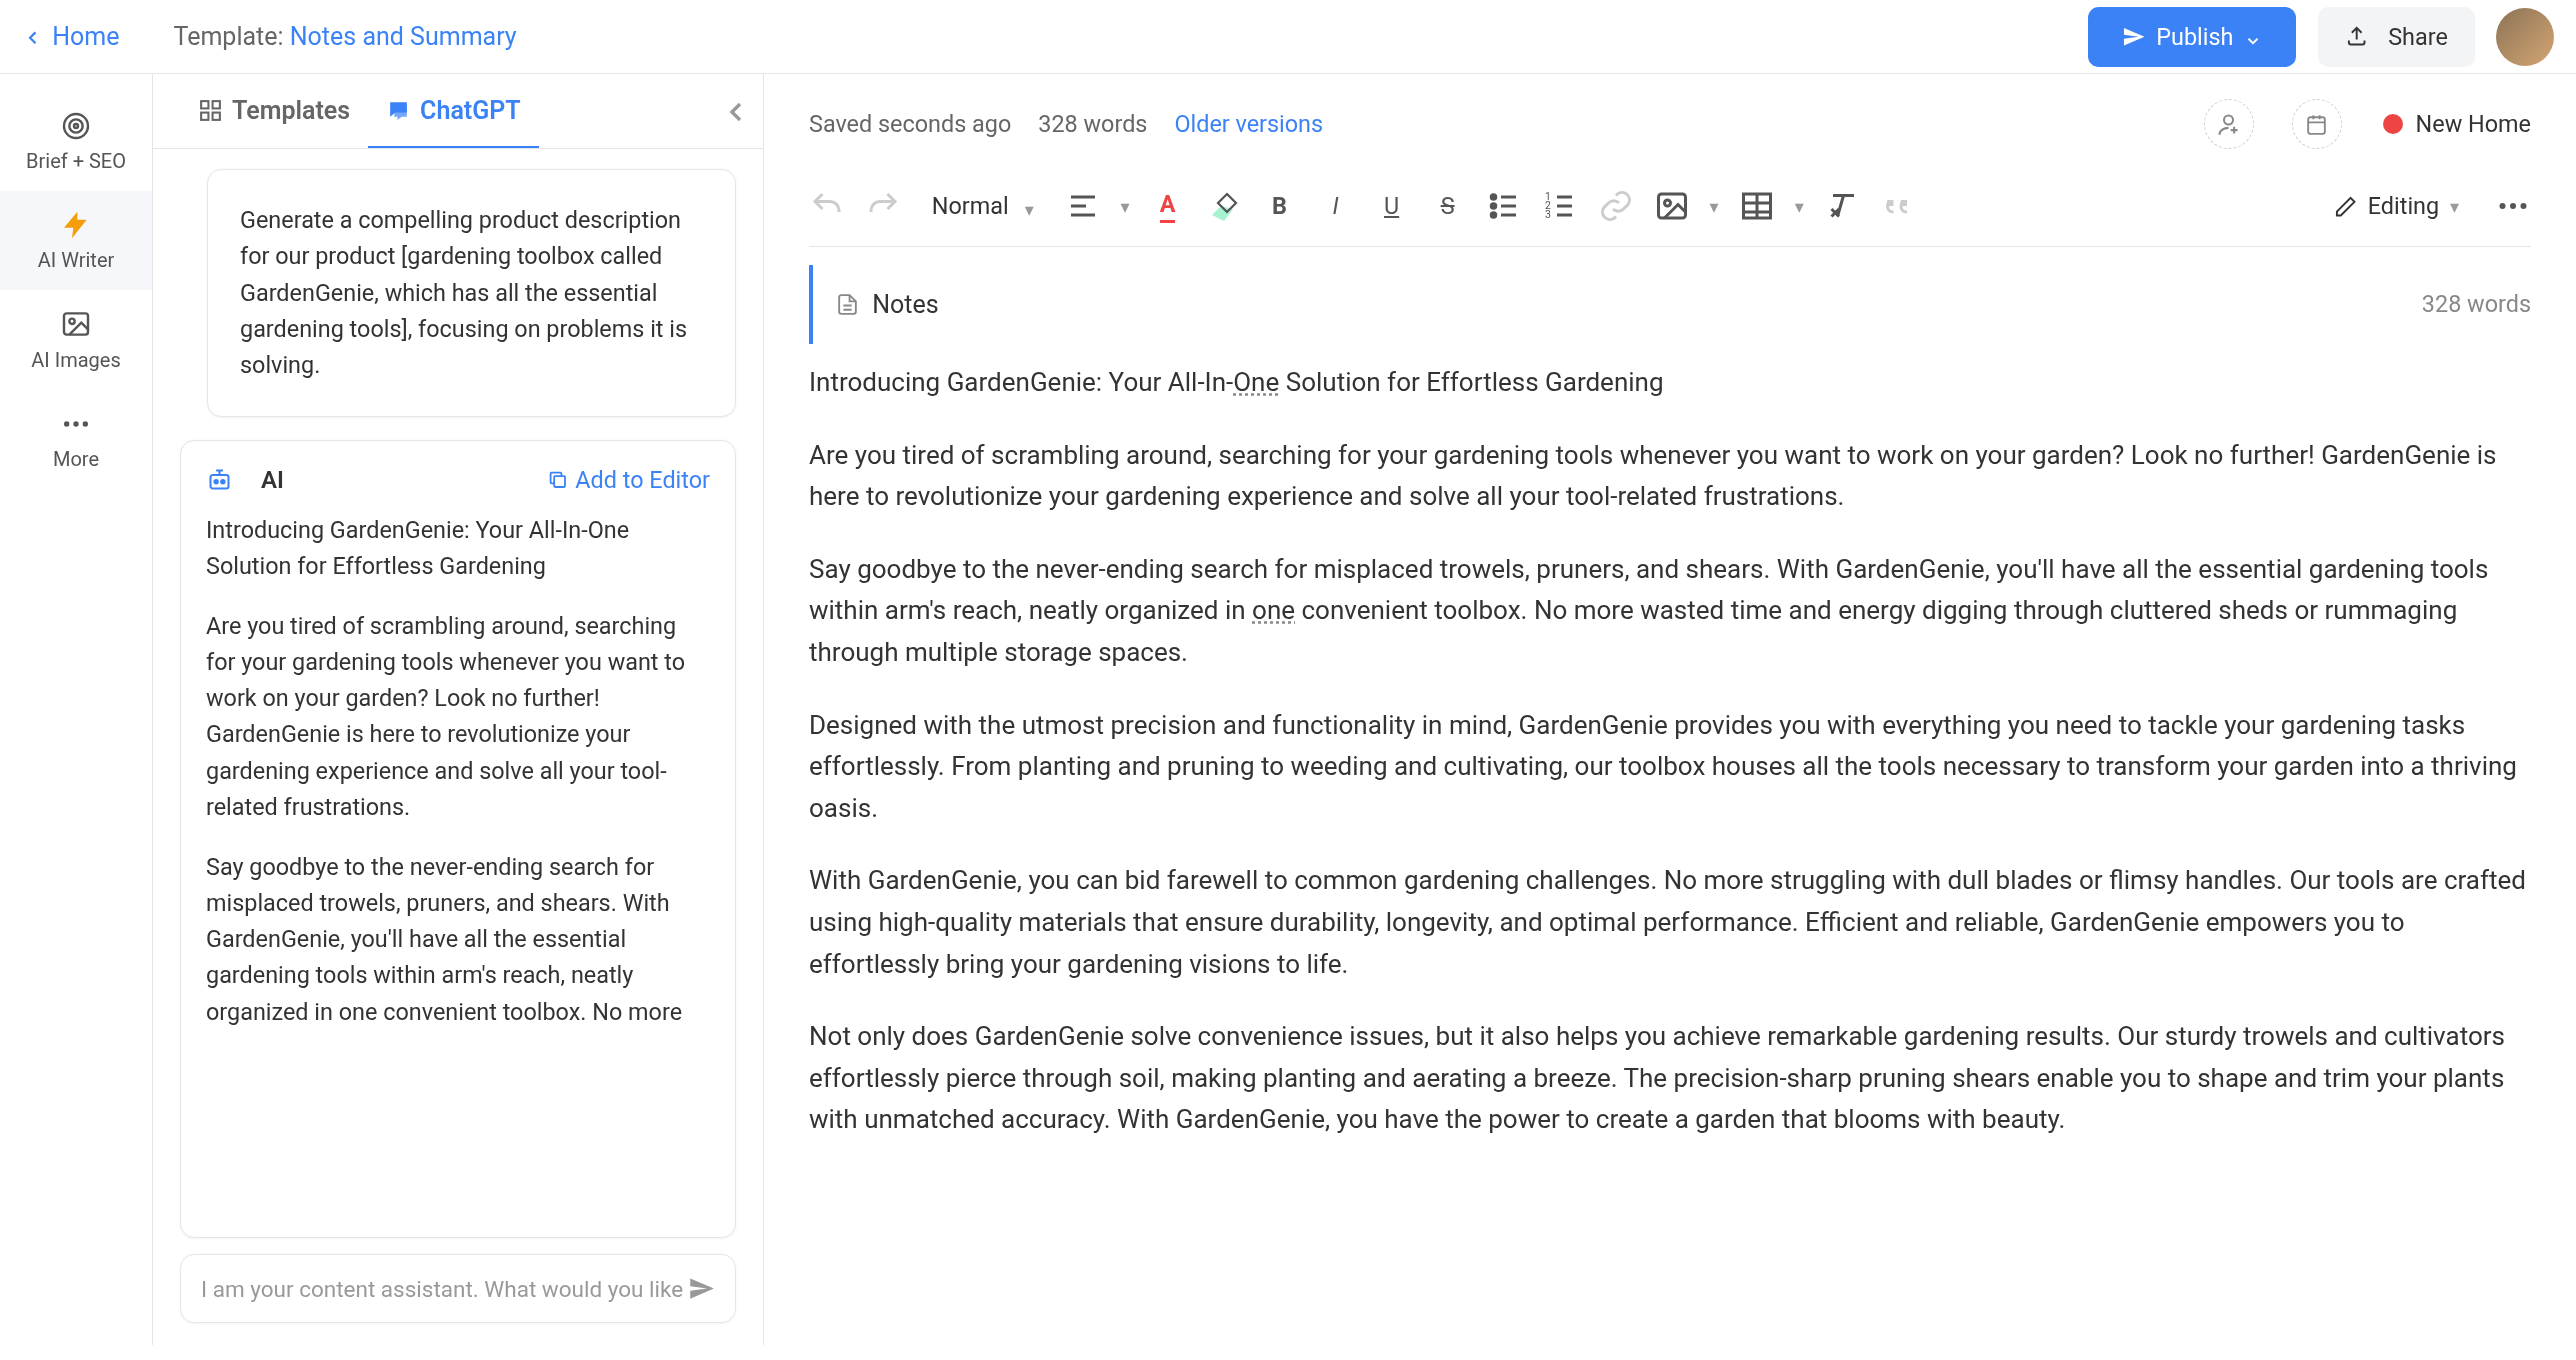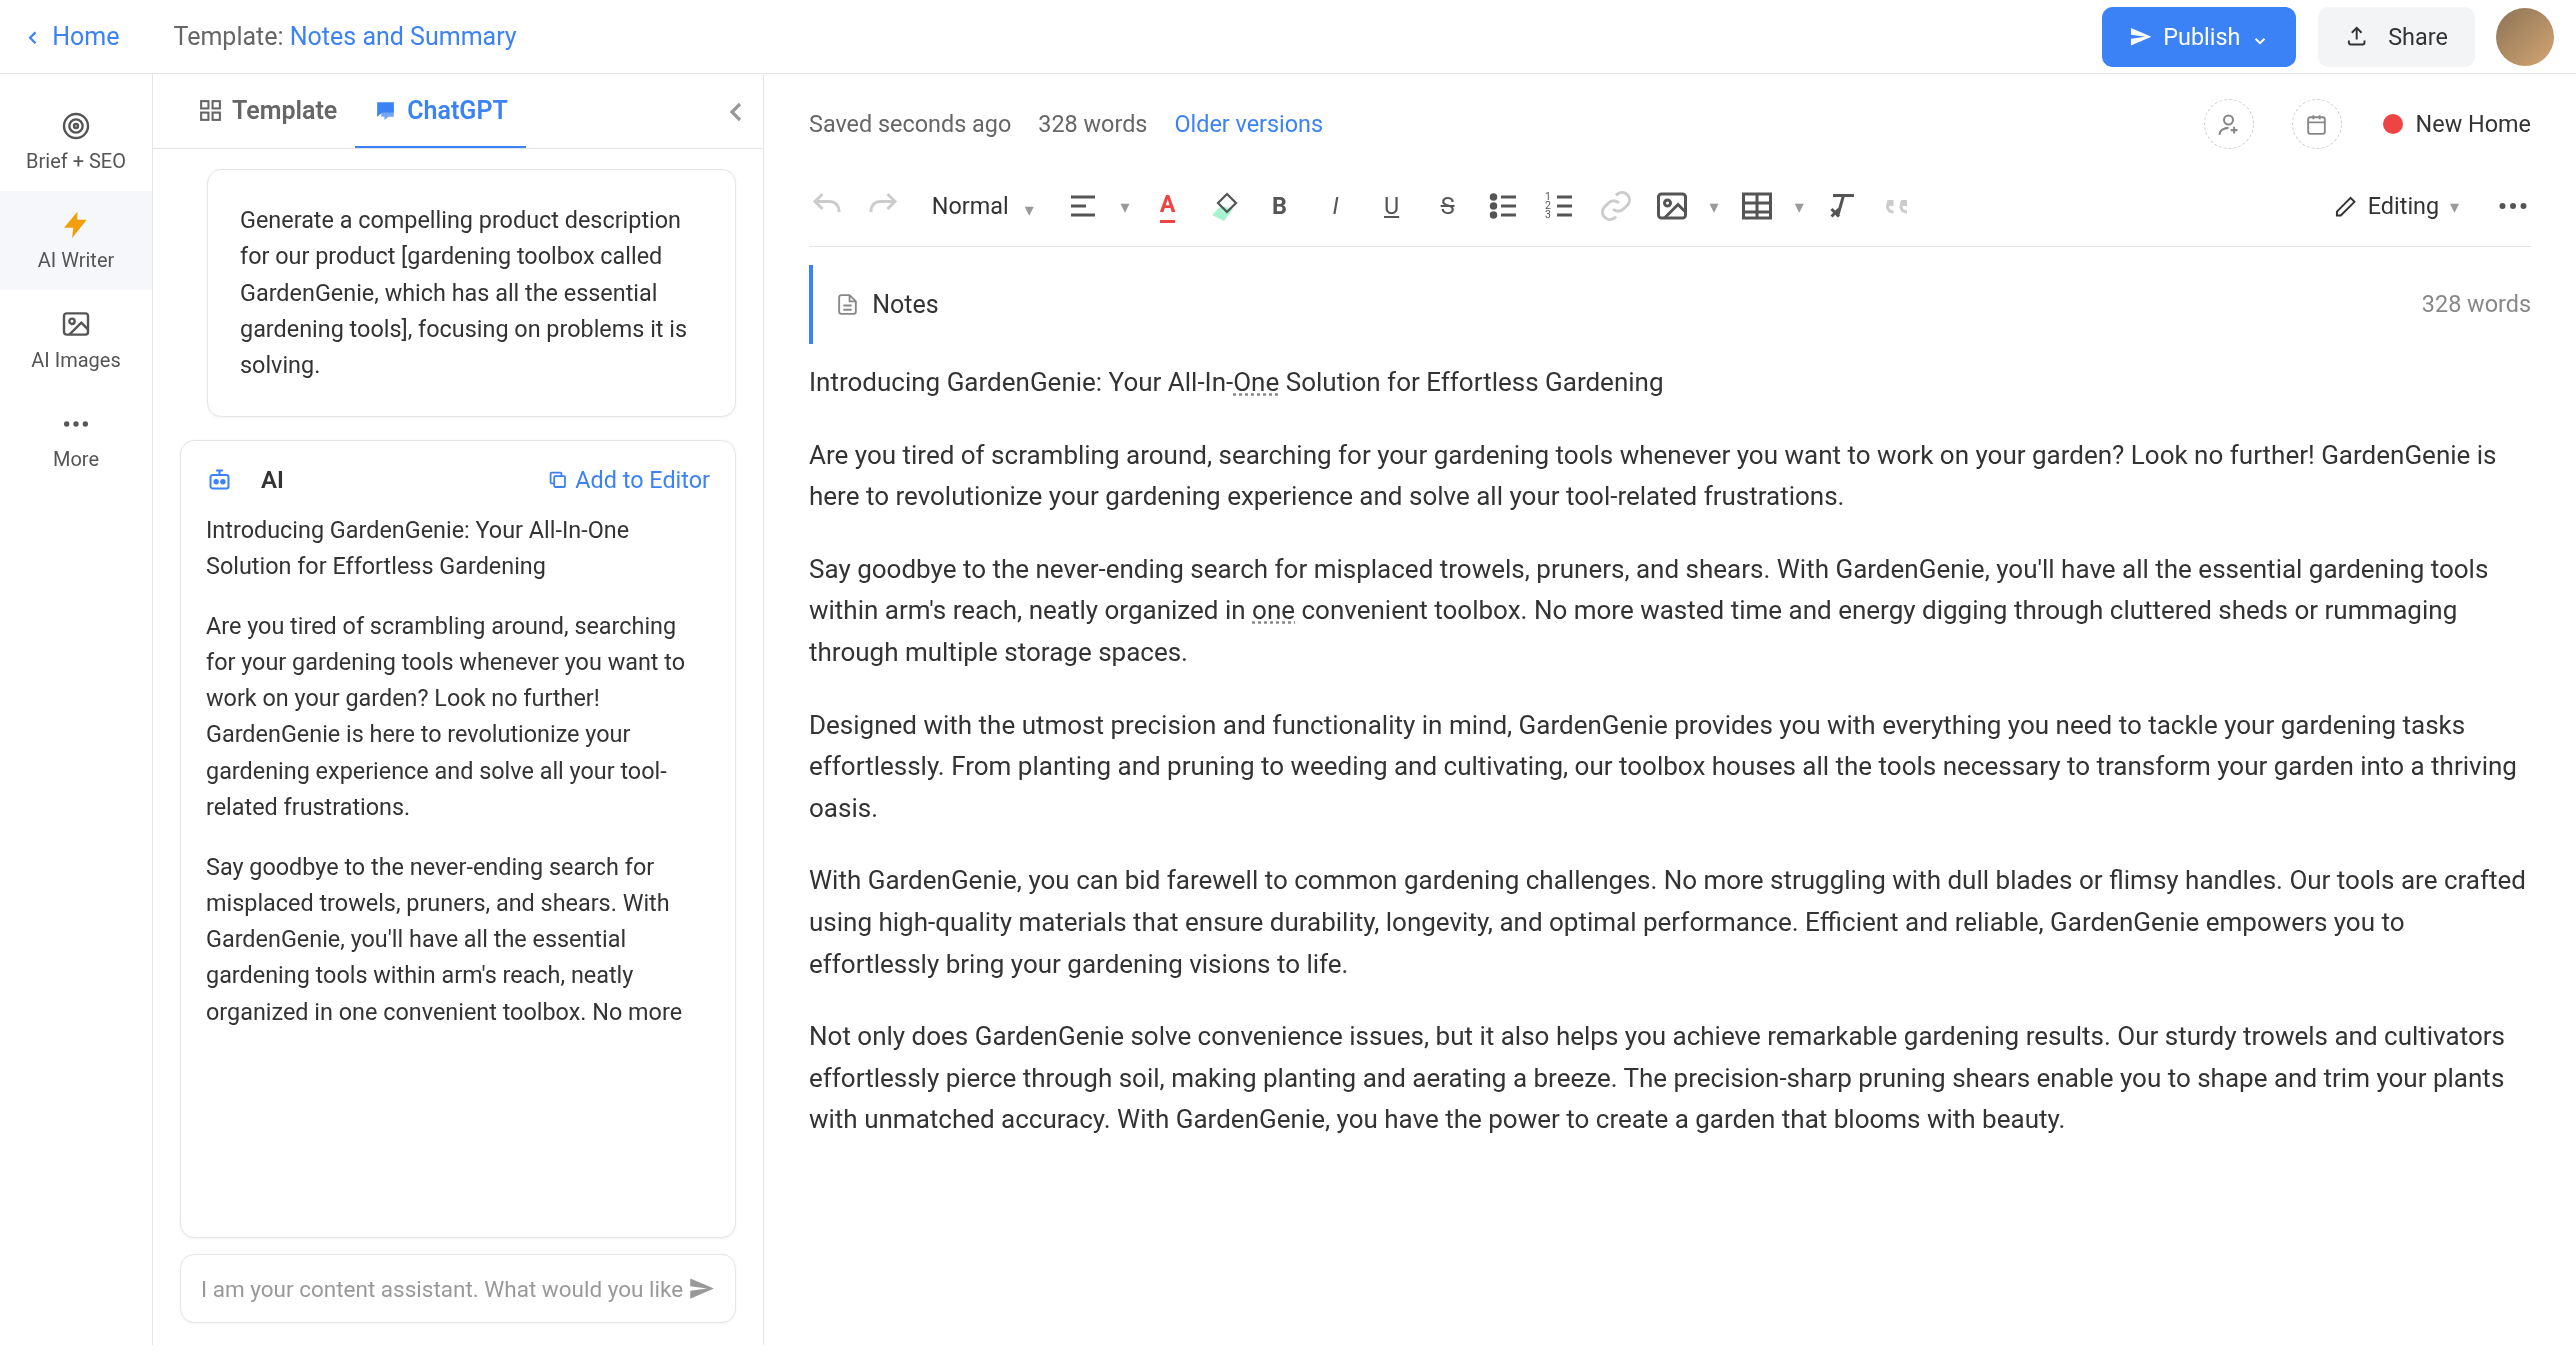--- a/index.html
+++ b/index.html
@@ -2,21 +2,21 @@
 <html style="font-size:14.4px"><head>
 <meta charset="utf-8">
 <style>
 *{box-sizing:border-box;margin:0;padding:0;font-family:-apple-system,BlinkMacSystemFont,"Segoe UI",Roboto,sans-serif}
 body{background:#fff;color:#333;width:2576px;height:1361px;overflow:hidden}
 .top-bar{height:74px;display:flex;align-items:center;padding:0 21.6px;border-bottom:0.9px solid #e5e5e5}
 .home-link{display:flex;align-items:center;gap:9px;color:#3b82f6;font-size:25px;cursor:pointer}
 .template-label{margin-left:54px;font-size:25px;color:#666}
 .template-name{color:#3b82f6}
 .top-spacer{flex:1}
-.publish-btn{display:flex;align-items:center;gap:10.8px;background:#3b82f6;color:#fff;border:none;padding:16px 27px;border-radius:10.8px;font-size:23.4px;cursor:pointer;margin-right:21.6px}
+.publish-btn{display:flex;align-items:center;gap:10.8px;background:#3b82f6;color:#fff;border:none;padding:16px 34px;border-radius:10.8px;font-size:23.4px;cursor:pointer;margin-right:21.6px}
 .share-btn{display:flex;align-items:center;gap:20px;background:#f3f4f6;color:#333;border:none;padding:16px 27px;border-radius:10.8px;font-size:23.4px;cursor:pointer;margin-right:21.6px}
 .avatar{width:58px;height:58px;border-radius:50%;background:linear-gradient(135deg,#8b7355,#d4a574);cursor:pointer}
 .layout{display:flex;height:calc(100% - 90px)}
 .rail{width:153px;border-right:0.9px solid #e5e5e5;display:flex;flex-direction:column;padding-top:18px}
 .rail-item{display:flex;flex-direction:column;align-items:center;gap:7.2px;padding:18px 18px;cursor:pointer;color:#555;font-size:20px}
 .rail-item.active{background:#f5f7fa}
 .rail-icon{width:32px;height:32px;display:flex;align-items:center;justify-content:center}
 .panel{width:611px;border-right:0.9px solid #e5e5e5;display:flex;flex-direction:column;position:relative}
 .panel-tabs{display:flex;border-bottom:0.9px solid #e5e5e5;padding:0 27px}
 .panel-tab{display:flex;align-items:center;gap:9px;padding:21.6px 18px;font-size:25px;font-weight:600;color:#666;cursor:pointer;border-bottom:2.7px solid transparent}
@@ -133,21 +133,21 @@
 
   <div class="panel">
     <div class="panel-tabs">
       <div class="panel-tab">
         <span style="width:25px;height:25px;color:#666"><svg viewBox="0 0 24 24" fill="none" stroke="currentColor" stroke-width="2">
               <rect x="3" y="3" width="7" height="7"></rect>
               <rect x="14" y="3" width="7" height="7"></rect>
               <rect x="3" y="14" width="7" height="7"></rect>
               <rect x="14" y="14" width="7" height="7"></rect>
             </svg></span>
-        <span>Template</span>
+        <span>Templates</span>
       </div>
       <div class="panel-tab active">
         <span style="width:25px;height:25px"><svg viewBox="0 0 24 24" fill="currentColor">
               <path d="M4 4h16v10H9l-5 4z"></path>
               <path d="M8 8h12v10h-5l-4 3v-3H8z" fill="#3b82f6" opacity=".7"></path>
             </svg></span>
         <span>ChatGPT</span>
       </div>
     </div>
     <div class="collapse-btn">

